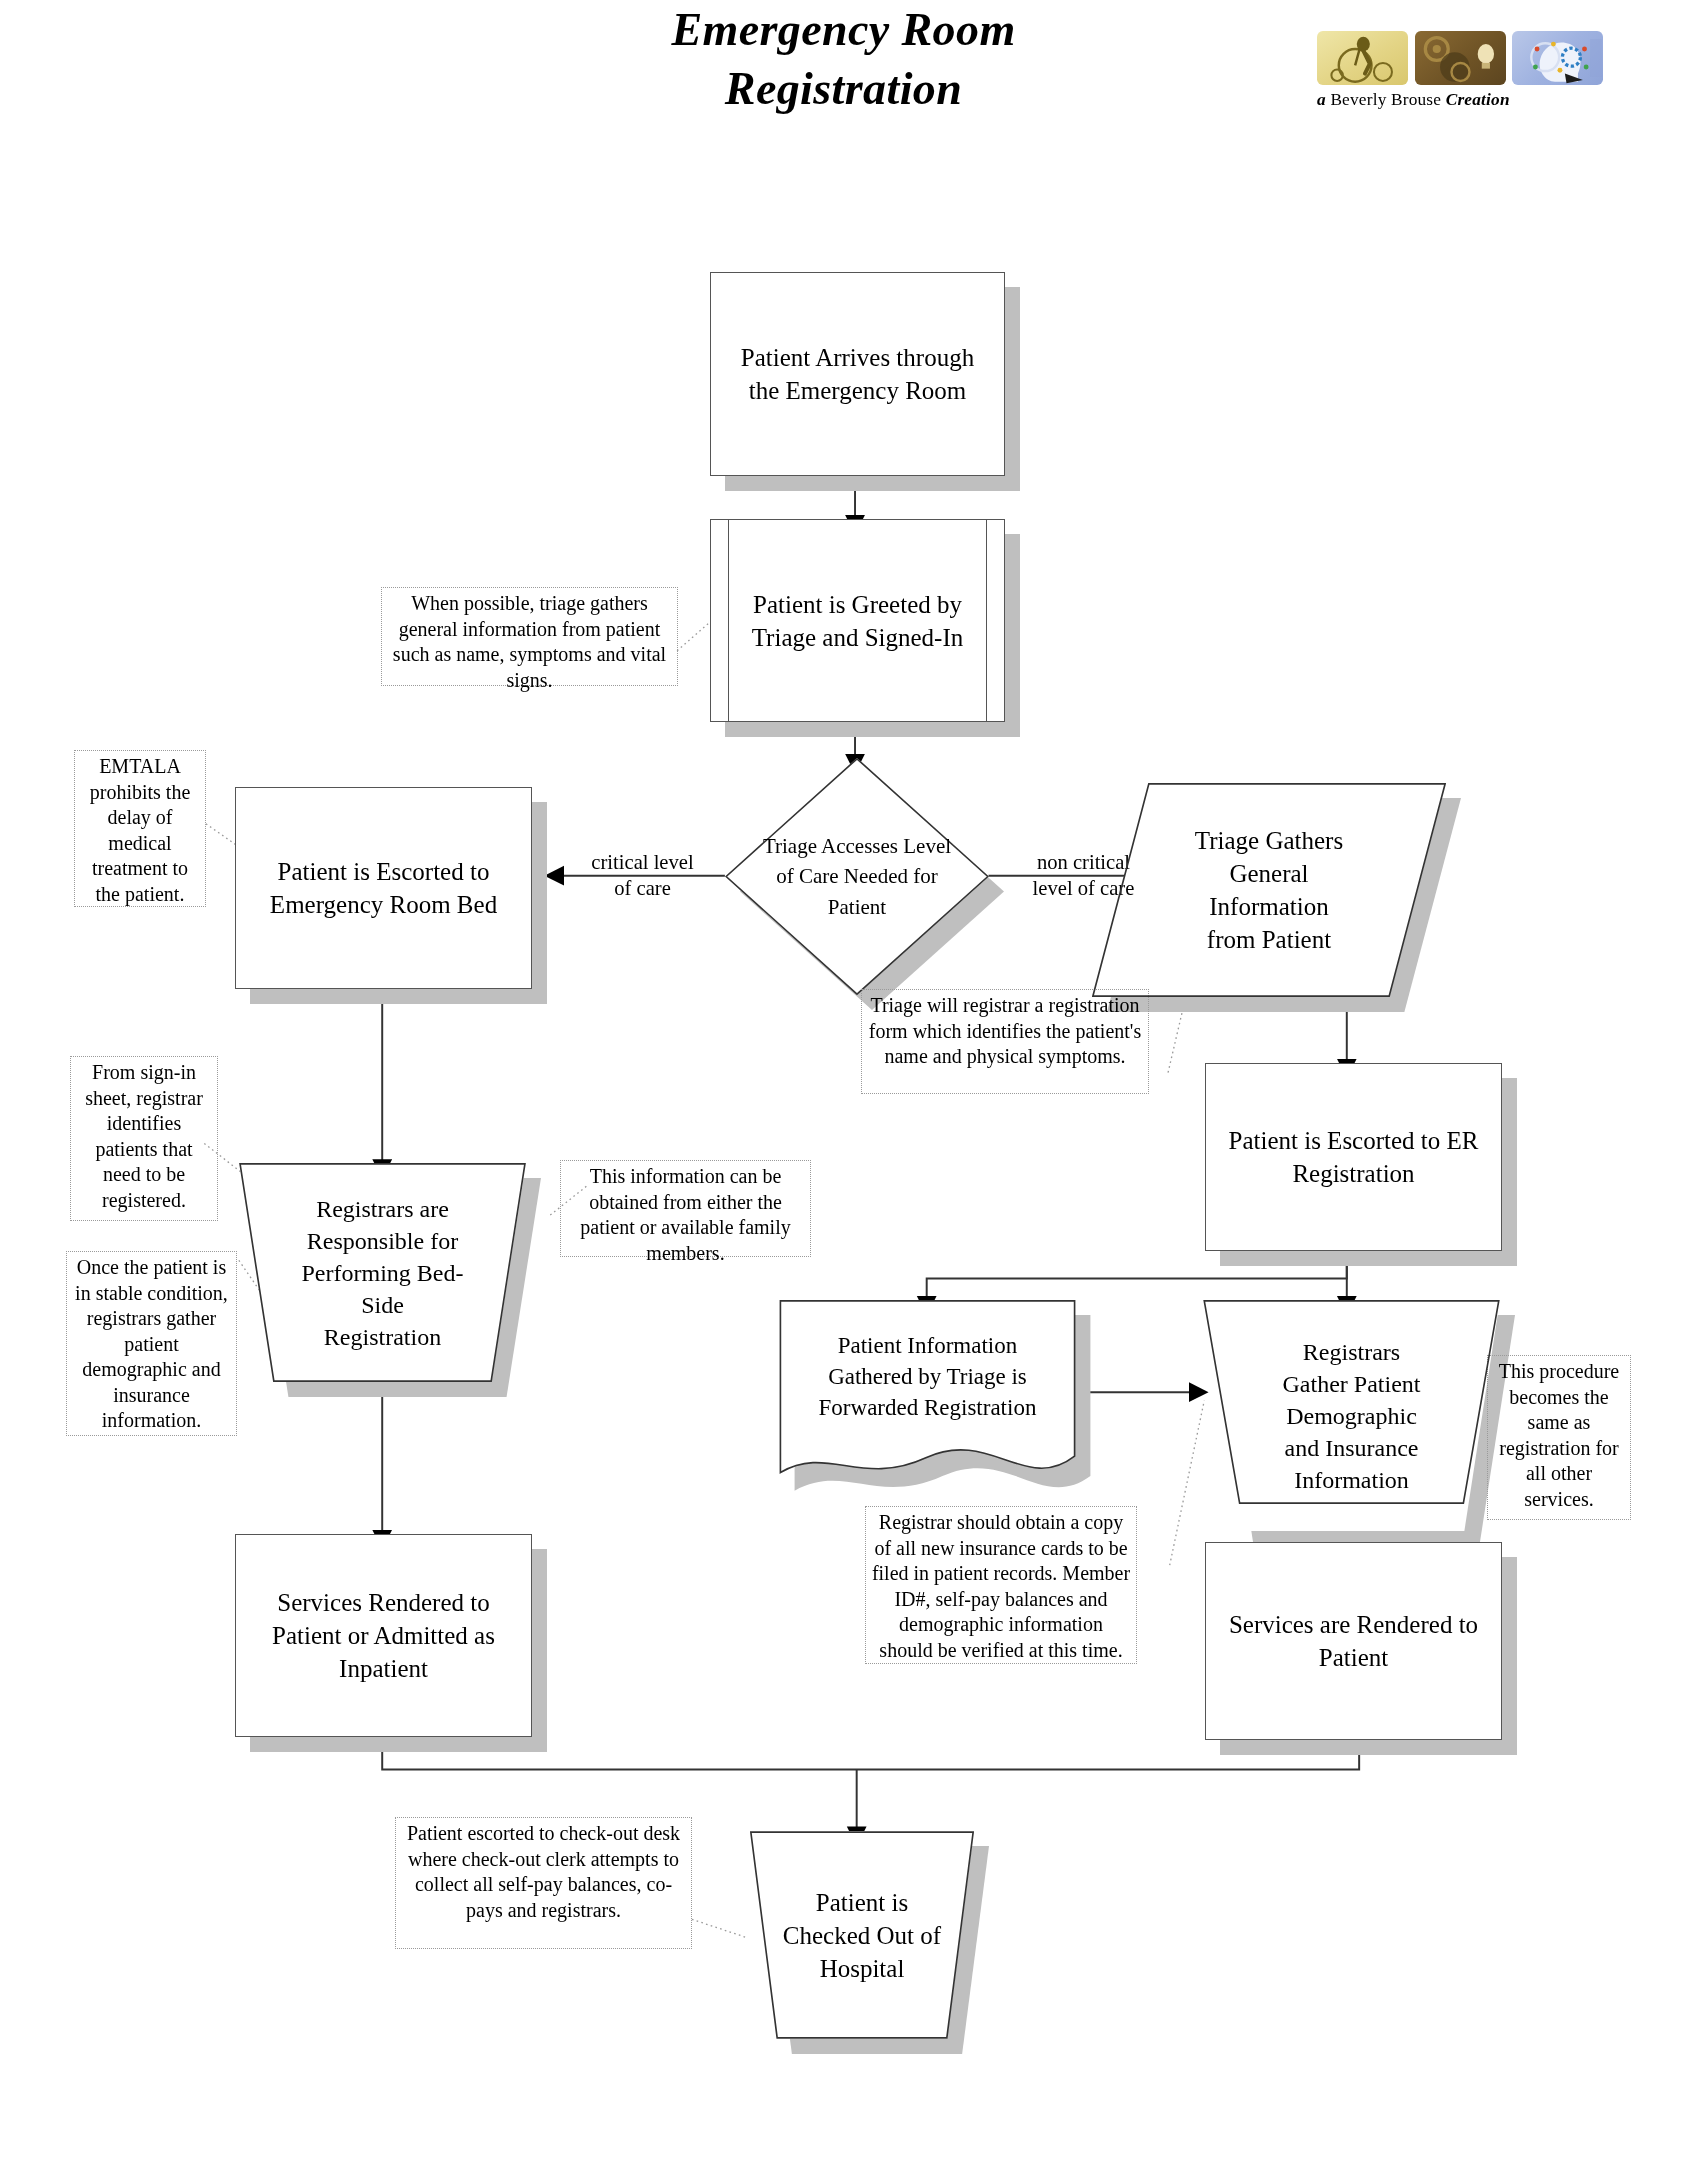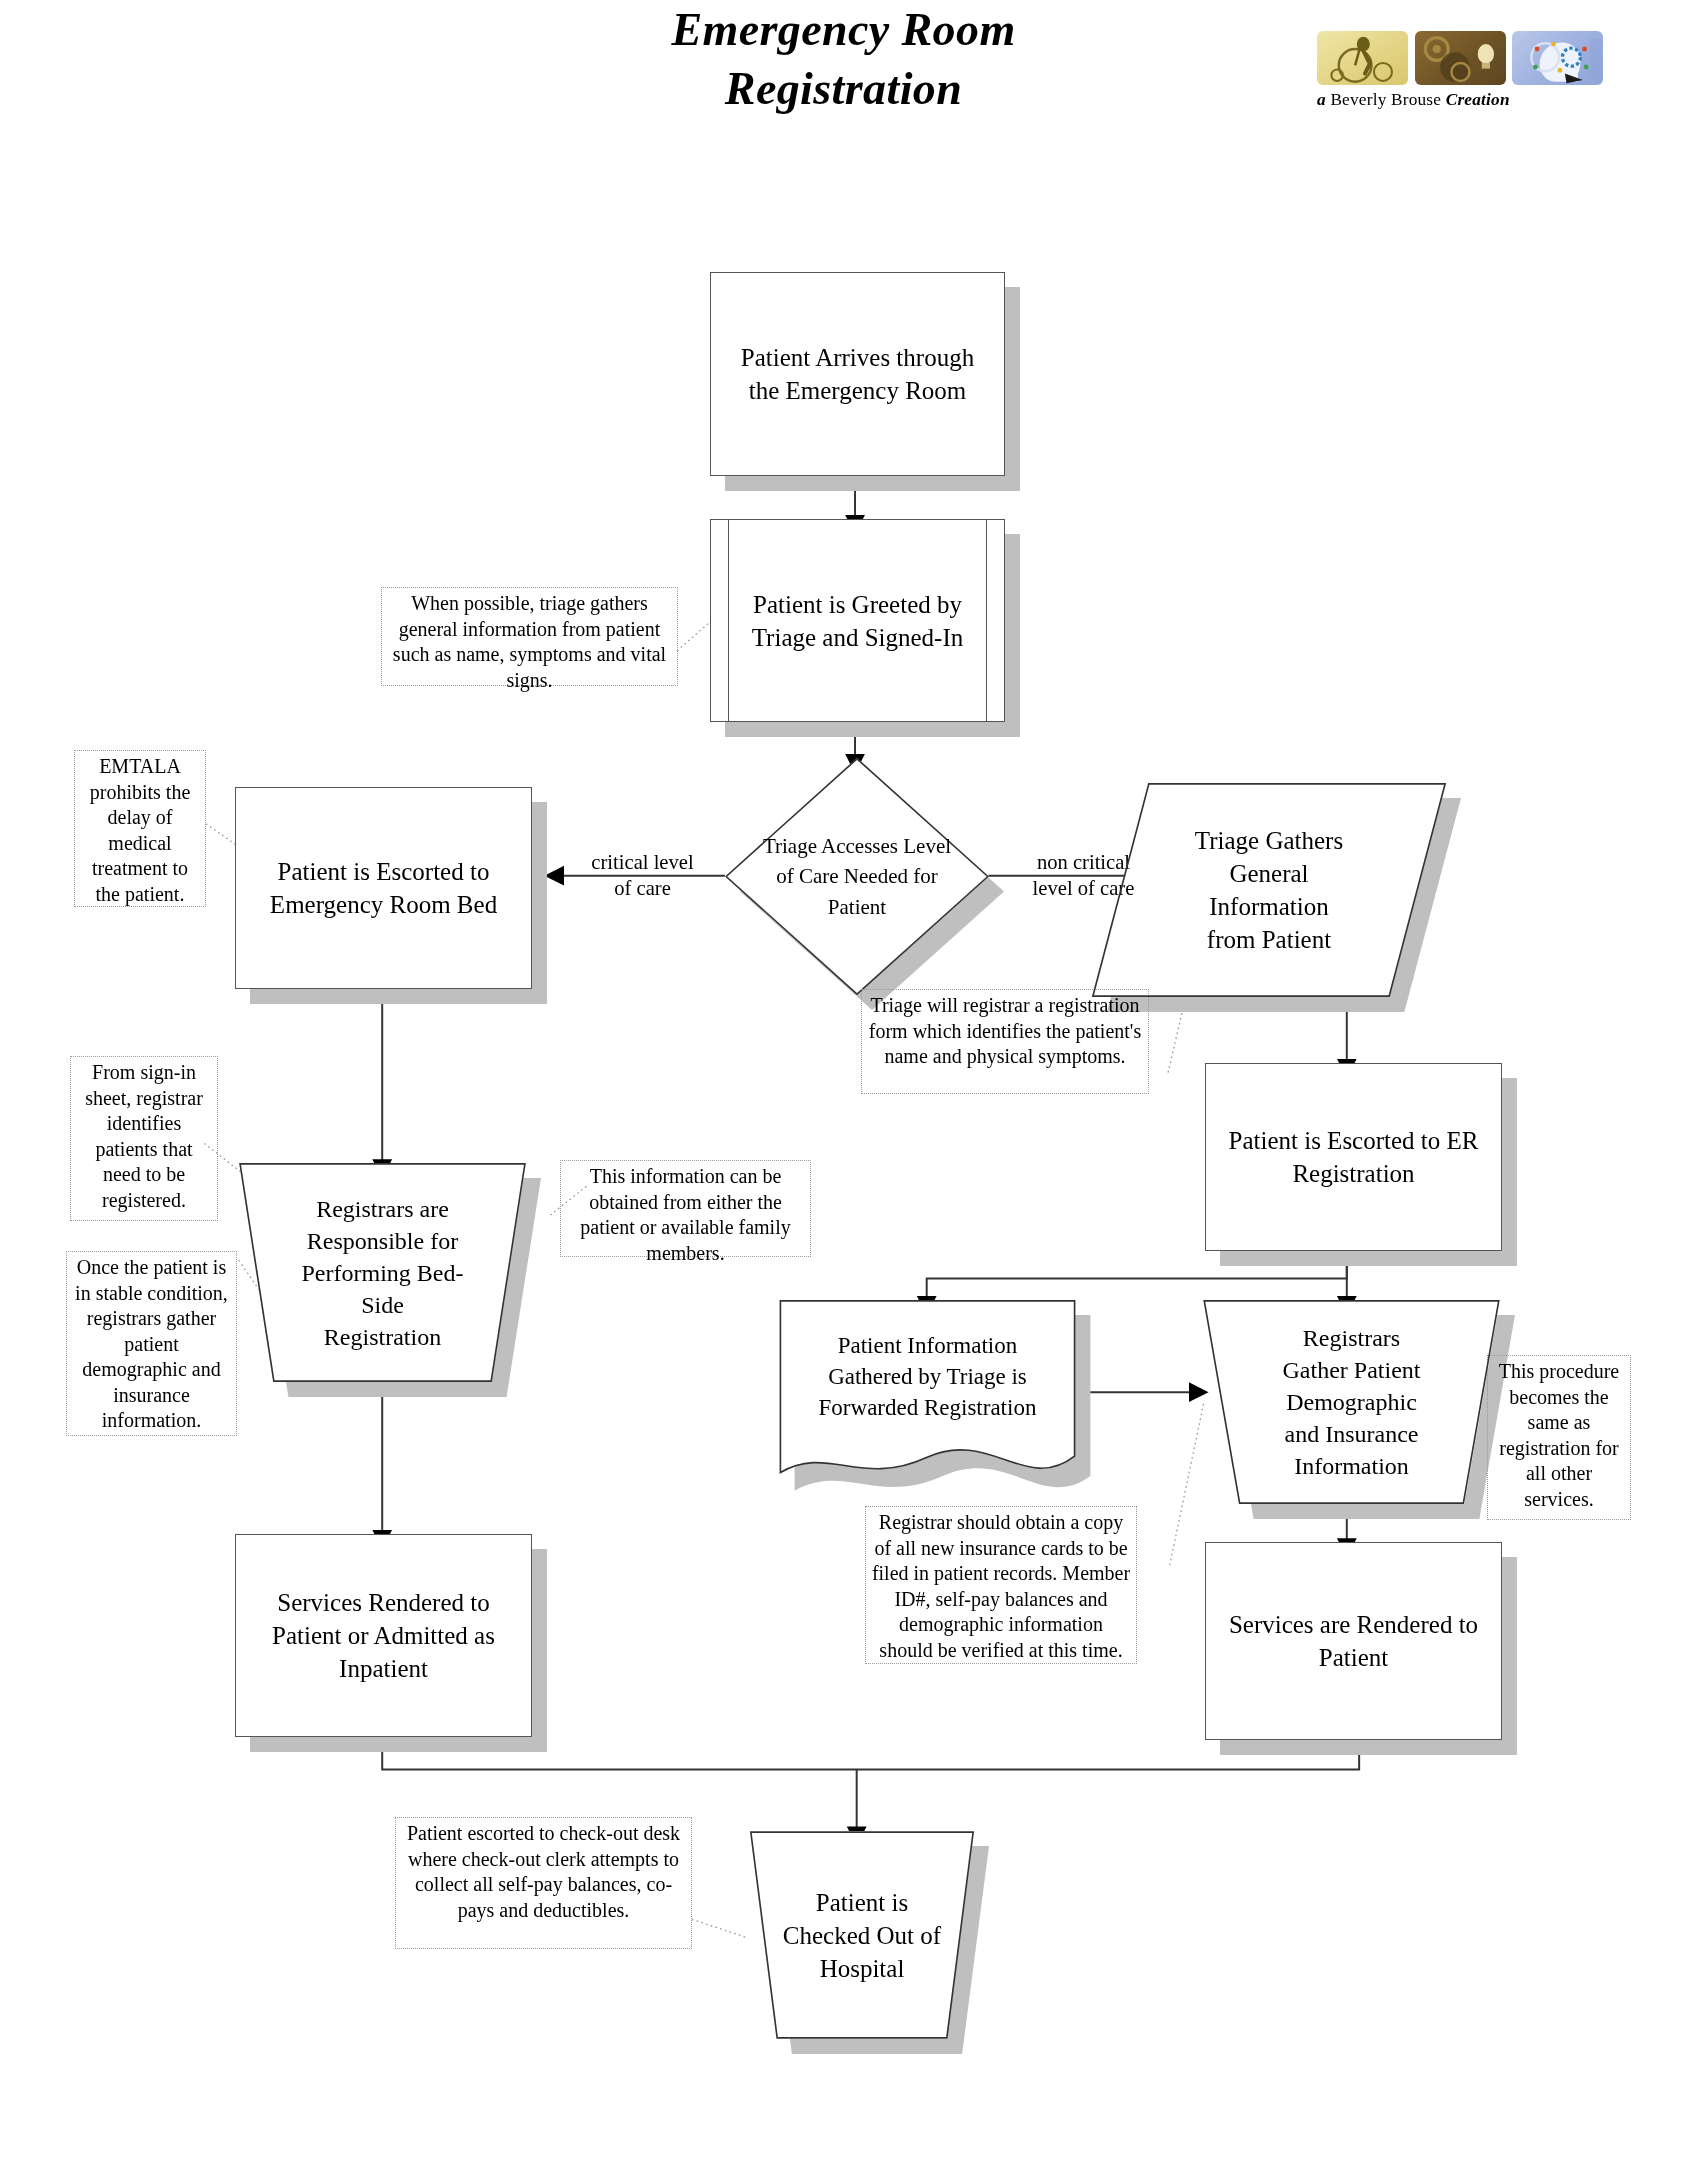--- a/index.html
+++ b/index.html
@@ -218,21 +218,21 @@
       <path d="M0,0 H360 V196 C300,240 260,160 180,196 C100,232 60,180 0,214 Z" fill="#bfbfbf"></path>
     </svg>
     <svg class="abs" style="left:0;top:0;width:297px;height:189px;" viewBox="0 0 360 230" width="297" height="189">
       <path d="M1,1 H359 V190 C300,236 256,156 178,192 C100,228 58,176 1,210 Z" fill="#fff" stroke="#333" stroke-width="2"></path>
     </svg>
     <div class="label" style="font-size:23px;line-height:31px;height:152px;">Patient Information
 Gathered by Triage is
 Forwarded  Registration</div>
   </div>
 
-  <div class="node shp-trap" style="left:1203px;top:1300px;width:297px;height:204px;">
+  <div class="node shp-trap" style="left:1203px;top:1300px;width:297px;height:231px;">
     <div class="shadow" style="background:#bfbfbf;"></div>
     <div class="body" style="background:#fff;"></div>
     <svg class="abs" style="left:0;top:0;width:297px;height:204px;z-index:3;" viewBox="0 0 360 248" width="297" height="204">
       <polygon points="1,1 359,1 316,247 44,247" fill="none" stroke="#333" stroke-width="2"></polygon>
     </svg>
     <div class="label" style="font-size:24px;line-height:32px;">Registrars
 Gather Patient
 Demographic
 and Insurance
 Information</div>
@@ -278,16 +278,16 @@
   <div class="note" style="left:66px;top:1251px;width:171px;height:185px;">Once the patient is in stable condition, registrars gather patient demographic and insurance information.</div>
 
   <div class="note" style="left:861px;top:989px;width:288px;height:105px;">Triage will registrar a registration form  which identifies the patient's name and physical symptoms.</div>
 
   <div class="note" style="left:560px;top:1160px;width:251px;height:97px;">This information can be obtained from either  the patient or available family members.</div>
 
   <div class="note" style="left:865px;top:1506px;width:272px;height:158px;">Registrar should obtain a copy of all new insurance cards to be filed in patient records. Member ID#, self-pay balances and demographic information should be verified at this time.</div>
 
   <div class="note" style="left:1487px;top:1355px;width:144px;height:165px;">This procedure becomes the same as registration for all other services.</div>
 
-  <div class="note" style="left:395px;top:1817px;width:297px;height:132px;">Patient escorted to check-out desk where check-out clerk attempts to collect all self-pay balances, co-pays and deductibles.</div>
+  <div class="note" style="left:395px;top:1817px;width:297px;height:132px;">Patient escorted to check-out desk where check-out clerk attempts to collect all self-pay balances, co-pays and registrars.</div>
 
 </div>
 
 
 </body></html>

